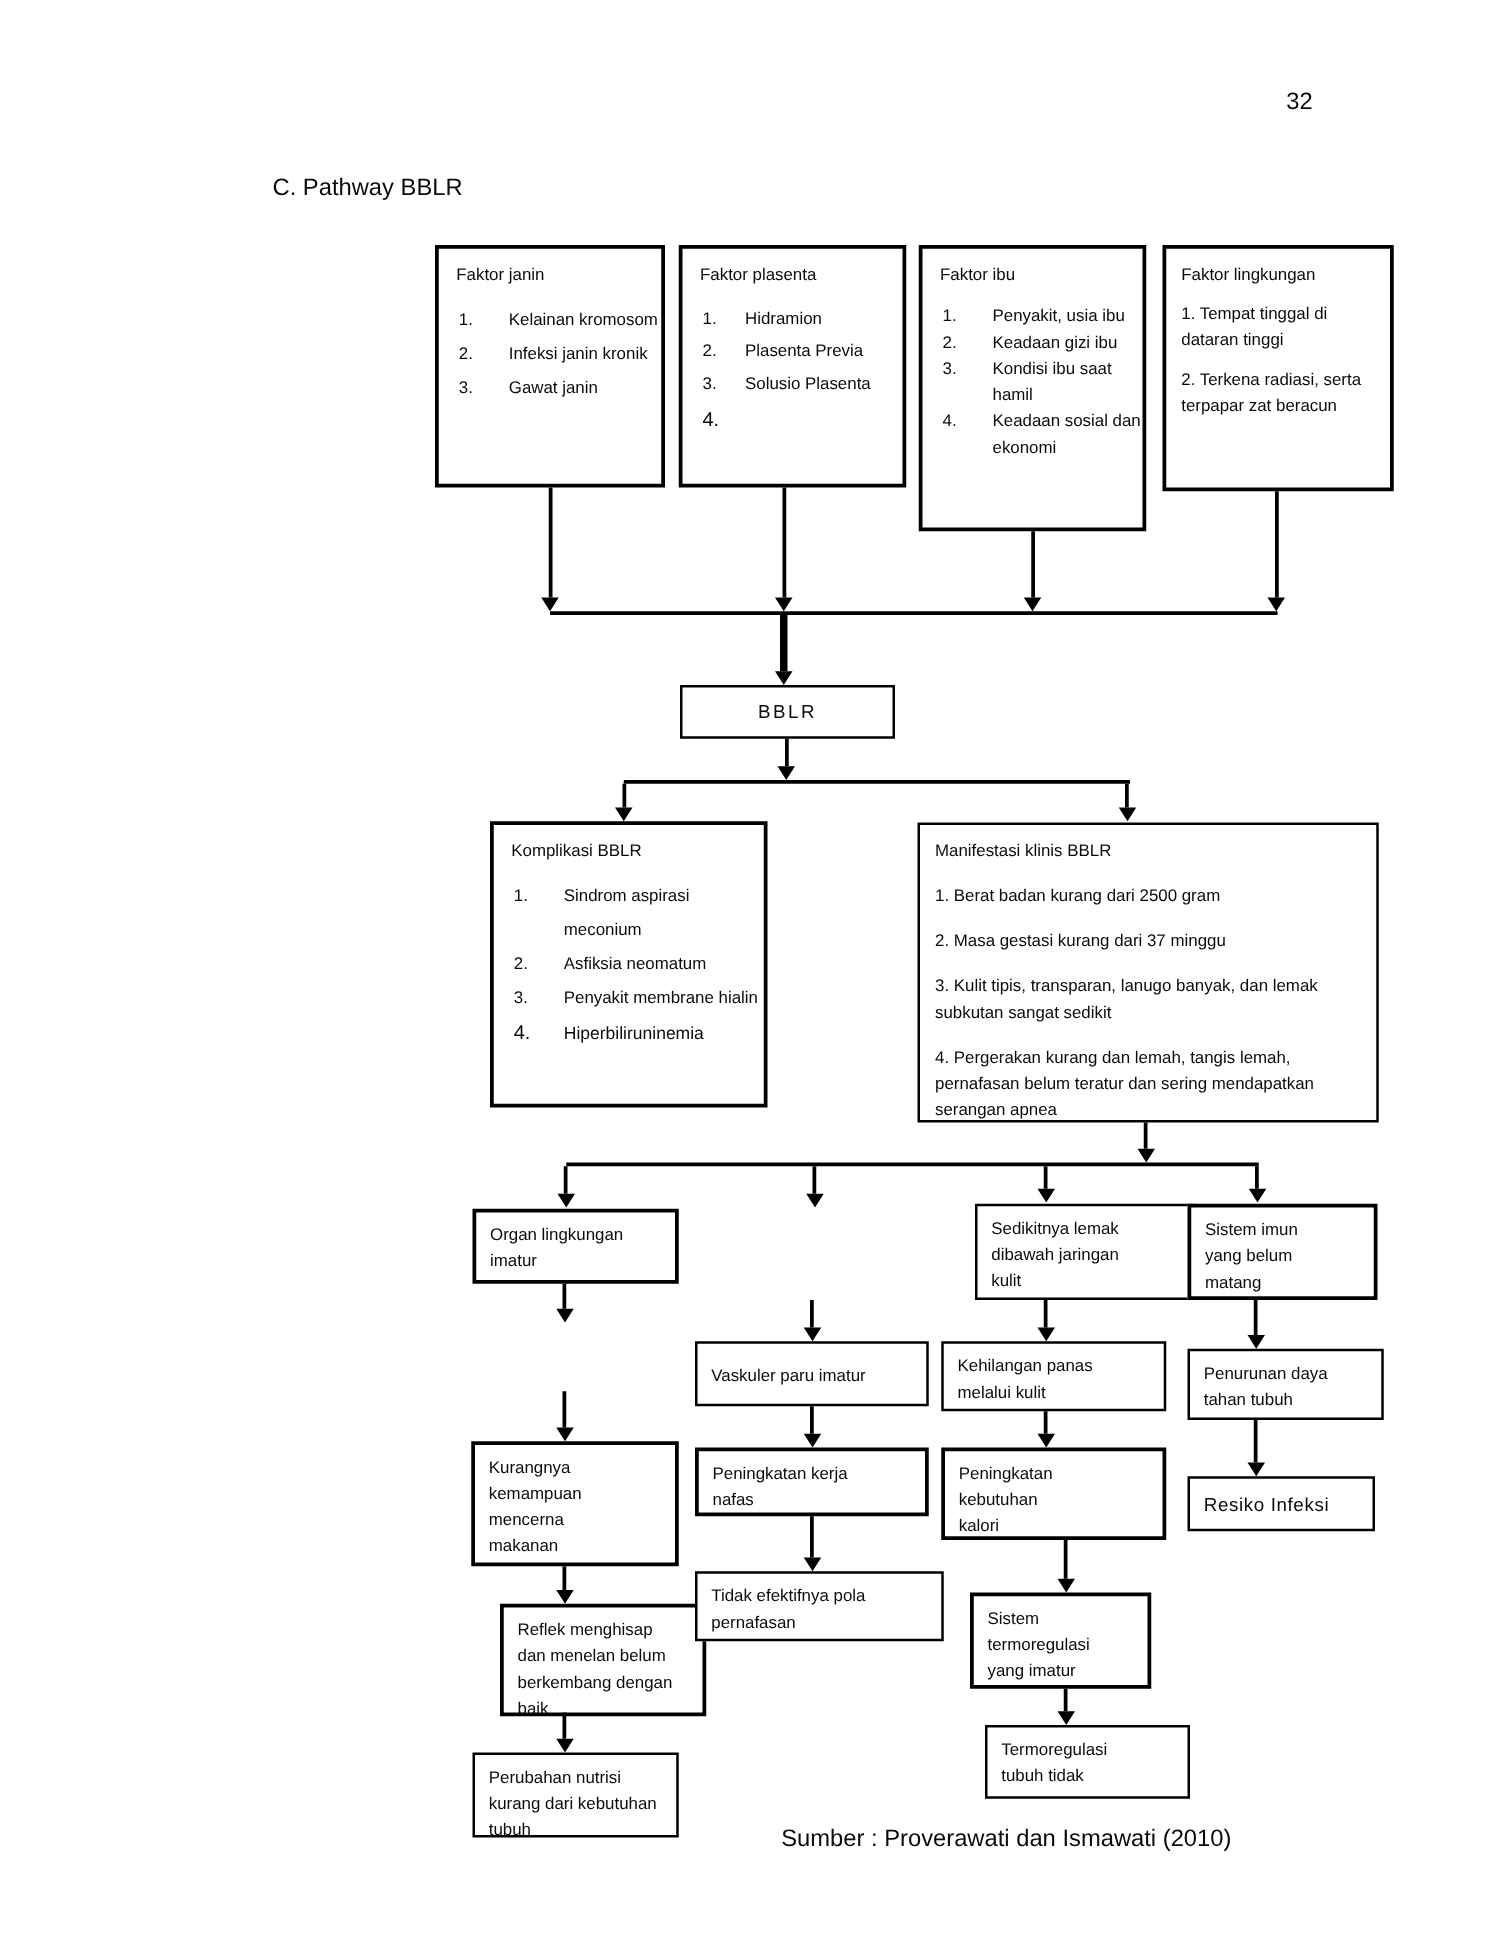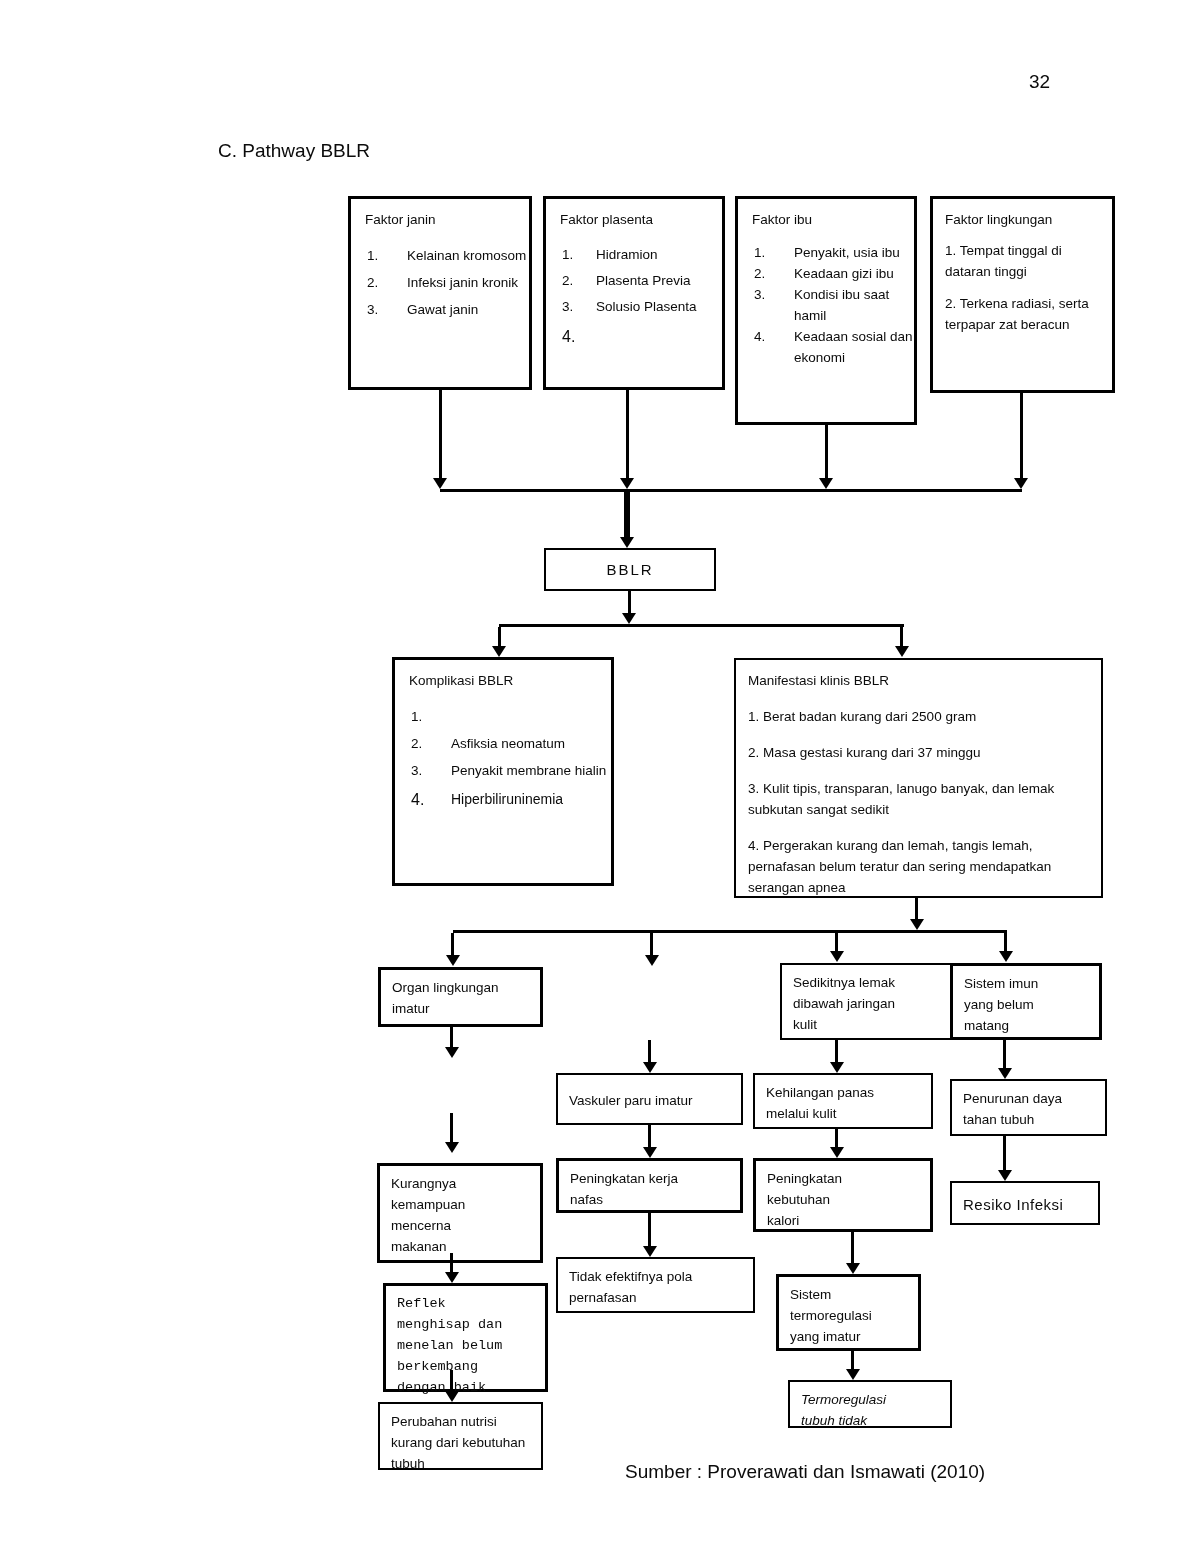--- a/index.html
+++ b/index.html
@@ -123,20 +123,21 @@
   <div class="ln" style="left:499px;top:624px;width:405px;height:3px;"></div>
   <div class="ln" style="left:498px;top:627px;width:3px;height:19px;"></div>
   <div class="ah" style="left:492px;top:646px;"></div>
   <div class="ln" style="left:900px;top:627px;width:3px;height:19px;"></div>
   <div class="ah" style="left:895px;top:646px;"></div>
 
   <div class="box nl" style="left:392px;top:657px;width:222px;height:229px;">
     <div class="ttl">Komplikasi BBLR</div>
     <div class="row">
       <span class="num">1.</span>
+      <span class="txt">Sindrom aspirasi meconium</span>
       </div>
     <div class="row">
       <span class="num">2.</span>
       <span class="txt">Asfiksia neomatum</span>
       </div>
     <div class="row">
       <span class="num">3.</span>
       <span class="txt">Penyakit membrane hialin</span>
       </div>
     <div class="row" style="line-height:31px">
@@ -167,26 +168,26 @@
   <div class="ln" style="left:1004px;top:933px;width:3px;height:18px;"></div>
   <div class="ah" style="left:999px;top:951px;"></div>
 
   <div class="box cbox" style="left:378px;top:967px;width:165px;height:60px;">
     <div>Organ lingkungan imatur</div>
     </div>
   <div class="ln" style="left:450px;top:1027px;width:3px;height:20px;"></div>
   <div class="ah" style="left:445px;top:1047px;"></div>
   <div class="ln" style="left:450px;top:1113px;width:3px;height:29px;"></div>
   <div class="ah" style="left:445px;top:1142px;"></div>
-  <div class="box cbox" style="left:377px;top:1153px;width:166px;height:100px;margin-top:10px;">
+  <div class="box cbox" style="left:377px;top:1153px;width:166px;height:100px;">
     <div style="width:105px">Kurangnya kemampuan mencerna makanan</div>
     </div>
   <div class="ln" style="left:450px;top:1253px;width:3px;height:19px;"></div>
   <div class="ah" style="left:445px;top:1272px;"></div>
-  <div class="box cbox" style="left:383px;top:1283px;width:165px;height:109px;font-family:Liberation Mono, monospace;">
+  <div class="box cbox" style="left:400px;top:1283px;width:165px;height:90px;">
     <div style="width:128px">Reflek menghisap dan menelan belum berkembang dengan baik</div>
     </div>
   <div class="ln" style="left:450px;top:1370px;width:3px;height:21px;"></div>
   <div class="ah" style="left:445px;top:1391px;"></div>
   <div class="box b2 cbox" style="left:378px;top:1402px;width:165px;height:68px;">
     <div>Perubahan nutrisi kurang dari kebutuhan tubuh</div>
     </div>
 
   <div class="ln" style="left:648px;top:1040px;width:3px;height:22px;"></div>
   <div class="ah" style="left:643px;top:1062px;"></div>
@@ -217,21 +218,21 @@
   <div class="box cbox" style="left:753px;top:1158px;width:180px;height:74px;">
     <div style="width:90px">Peningkatan kebutuhan kalori</div>
     </div>
   <div class="ln" style="left:851px;top:1232px;width:3px;height:31px;"></div>
   <div class="ah" style="left:846px;top:1263px;"></div>
   <div class="box cbox" style="left:776px;top:1274px;width:145px;height:77px;">
     <div style="width:100px">Sistem termoregulasi yang imatur</div>
     </div>
   <div class="ln" style="left:851px;top:1351px;width:3px;height:18px;"></div>
   <div class="ah" style="left:846px;top:1369px;"></div>
-  <div class="box b2 cbox" style="left:788px;top:1380px;width:164px;height:48px;font-style:italic;">
+  <div class="box b2 cbox" style="left:788px;top:1380px;width:164px;height:59px;">
     <div style="width:110px">Termoregulasi tubuh tidak</div>
     </div>
 
   <div class="box cbox" style="left:950px;top:963px;width:152px;height:77px;">
     <div style="width:100px">Sistem imun yang belum matang</div>
     </div>
   <div class="ln" style="left:1003px;top:1040px;width:3px;height:28px;"></div>
   <div class="ah" style="left:998px;top:1068px;"></div>
   <div class="box b2 cbox" style="left:950px;top:1079px;width:157px;height:57px;">
     <div style="width:115px">Penurunan daya tahan tubuh</div>

